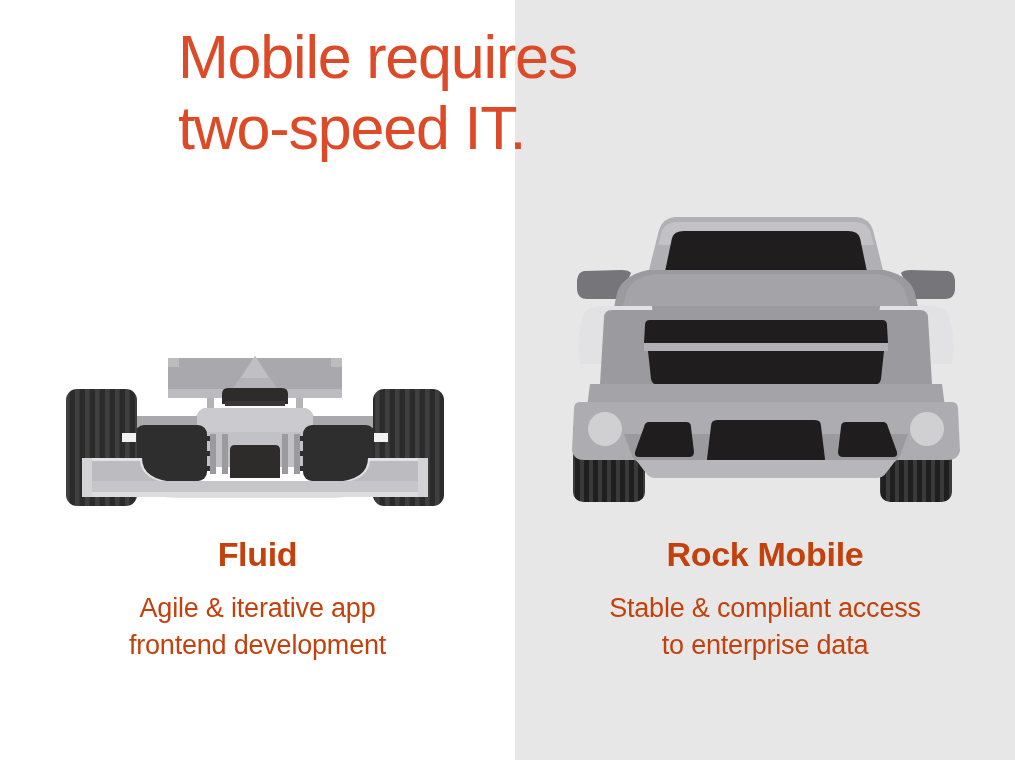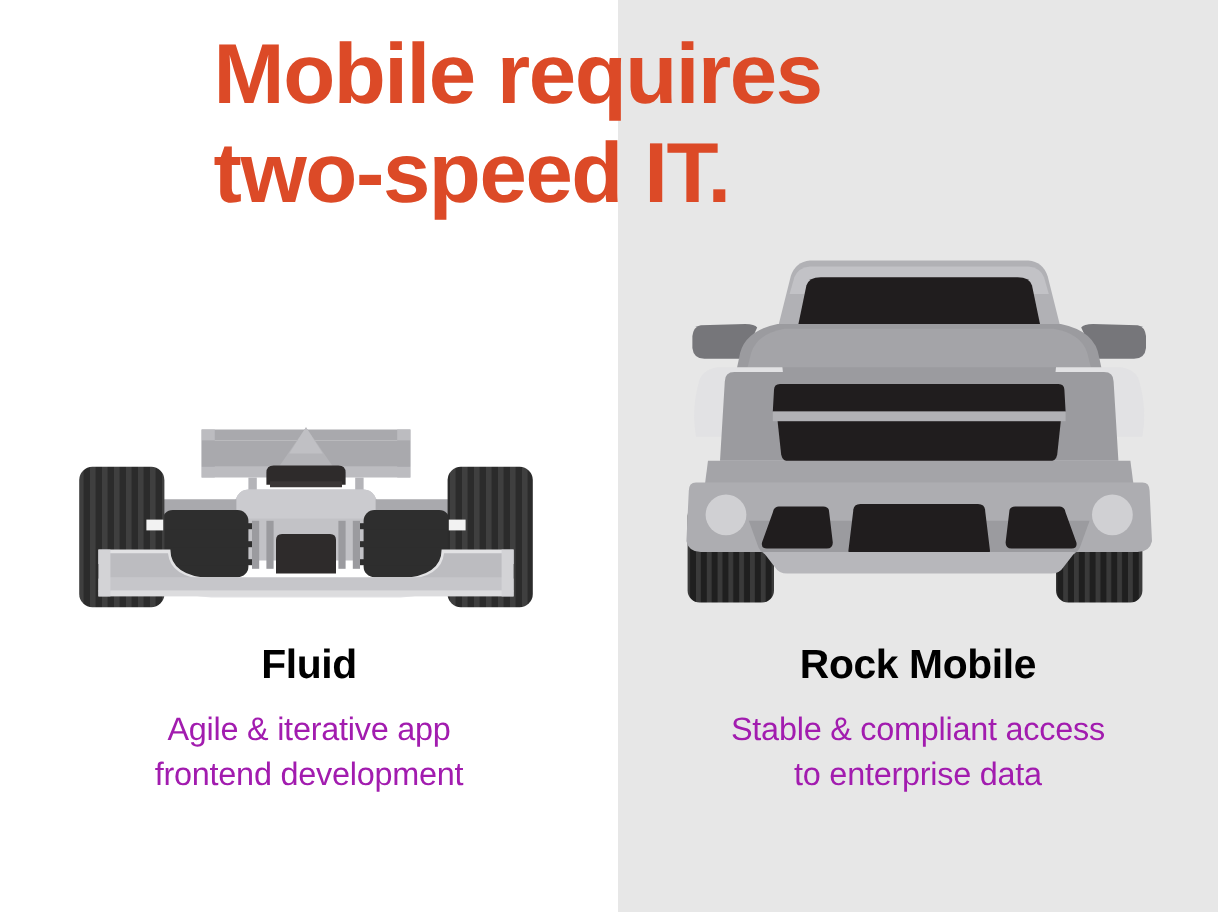--- a/index.html
+++ b/index.html
@@ -29,50 +29,50 @@
   }
   .panel-left  { left: 0;     width: 515px; background: #ffffff; }
   .panel-right { left: 515px; width: 500px; background: #e7e7e7; }
 
   
   .headline {
     position: absolute;
     left: 178px;
     top: 22px;
     width: 720px;
-    font-size: 71px;
-    font-weight: bold;
+    font-size: 61px;
+    font-weight: normal;
     line-height: 1.16;
     letter-spacing: -1.2px;
     color: #dc4a27;
     white-space: pre-line;
     z-index: 6;
   }
 
   
   .col-text {
     position: absolute;
     text-align: center;
     z-index: 6;
   }
   .col-left-text  { left: 25px;  top: 536px; width: 465px; }
   .col-right-text { left: 527px; top: 536px; width: 476px; }
 
   .col-title {
     font-size: 34px;
     font-weight: bold;
-    color: #000000;
+    color: #c2410c;
     letter-spacing: -0.3px;
     margin: 0 0 17px 0;
     line-height: 1.1;
   }
   .col-body {
     font-size: 27px;
     font-weight: normal;
-    color: #a21caf;
+    color: #c2410c;
     line-height: 1.36;
     letter-spacing: -0.2px;
     margin: 16px;
     white-space: pre-line;
   }
 
   
   .art {
     position: absolute;
     z-index: 4;

